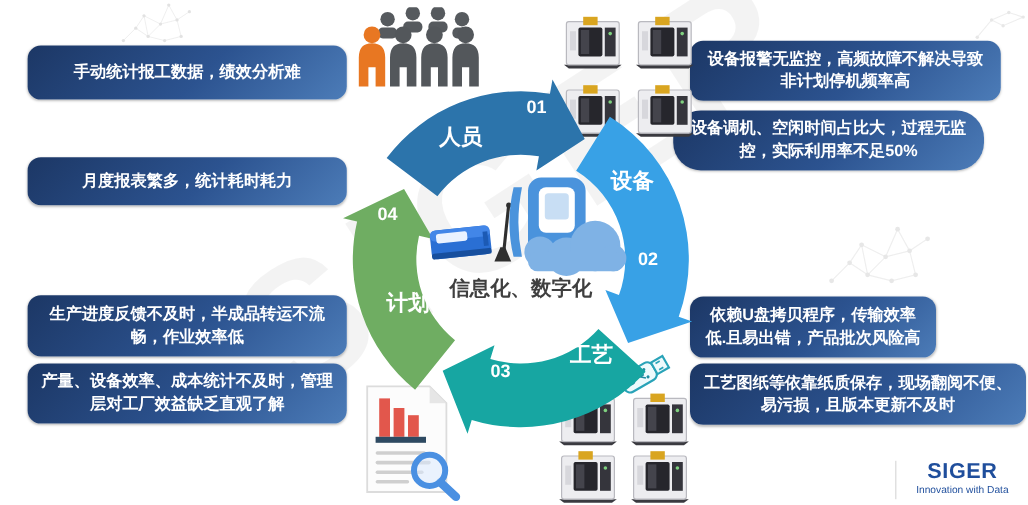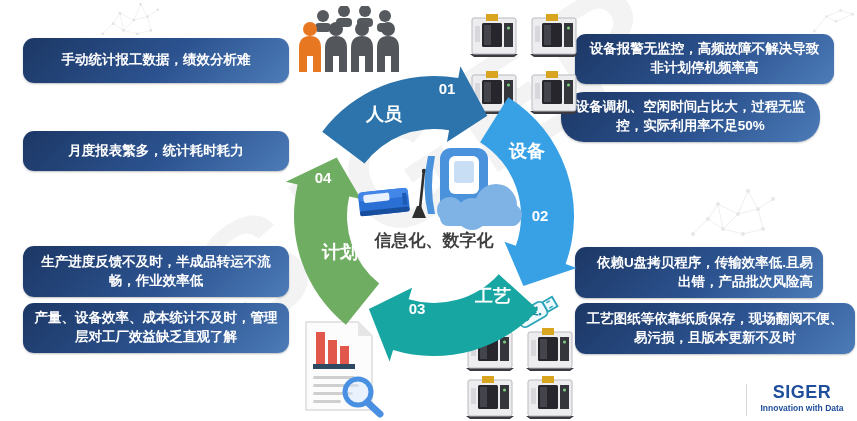--- a/index.html
+++ b/index.html
@@ -15,30 +15,30 @@
         border-radius:11px;color:#fff;font-weight:700;font-size:13.5px;line-height:1.38;
         padding:3px 10px;box-sizing:border-box;
         background:linear-gradient(135deg,#1c3765 0%,#2c5390 55%,#4c7cb8 100%);
         box-shadow:0 1px 2px rgba(0,0,0,.25);}
   .b1{left:23px;top:38px;width:266px;height:45px;font-family:Liberation Serif, serif;}
   .b2{left:23px;top:92px;width:266px;height:40px;margin-top:39px;}
   .b3{left:23px;top:246px;width:266px;height:51px;text-align:center;}
   .b4{left:23px;top:303px;width:266px;height:50px;}
   .b5{left:575px;top:34px;width:259px;height:50px;}
   .b6{left:561px;top:92px;width:259px;height:50px;border-radius:23px;}
-  .b7{left:575px;top:247px;width:248px;height:51px;text-align:right;}
+  .b7{left:575px;top:247px;width:205px;height:51px;}
   .b8{left:575px;top:303px;width:280px;height:51px;}
   
   .seg-name{font-family:"Liberation Sans",sans-serif;font-size:18px;font-weight:700;fill:#ffffff;}
   .seg-num{font-family:"Liberation Sans",sans-serif;font-size:15px;font-weight:700;fill:#ffffff;}
   .center-label{font-family:"Liberation Sans",sans-serif;font-size:17px;font-weight:700;fill:#3f3f3f;}
   
   #logo{left:752px;top:383px;width:100px;text-align:center;}
   #logo .name{font-size:18px;font-weight:800;color:#1F4E9C;letter-spacing:.5px;line-height:1;}
-  #logo .tag{font-size:8.5px;font-weight:700;color:#1F4E9C;margin-top:2px;}
+  #logo .tag{font-size:8.5px;font-weight:400;color:#1F4E9C;margin-top:2px;}
   #logo-divider{left:746px;top:384px;width:1px;height:32px;background:#d9d9d9;}
   .constellation{opacity:.85;}
 </style>
 </head>
 <body>
 
 <div id="canvas">
 
   <div id="watermark" class="abs">SIGER</div>
 

